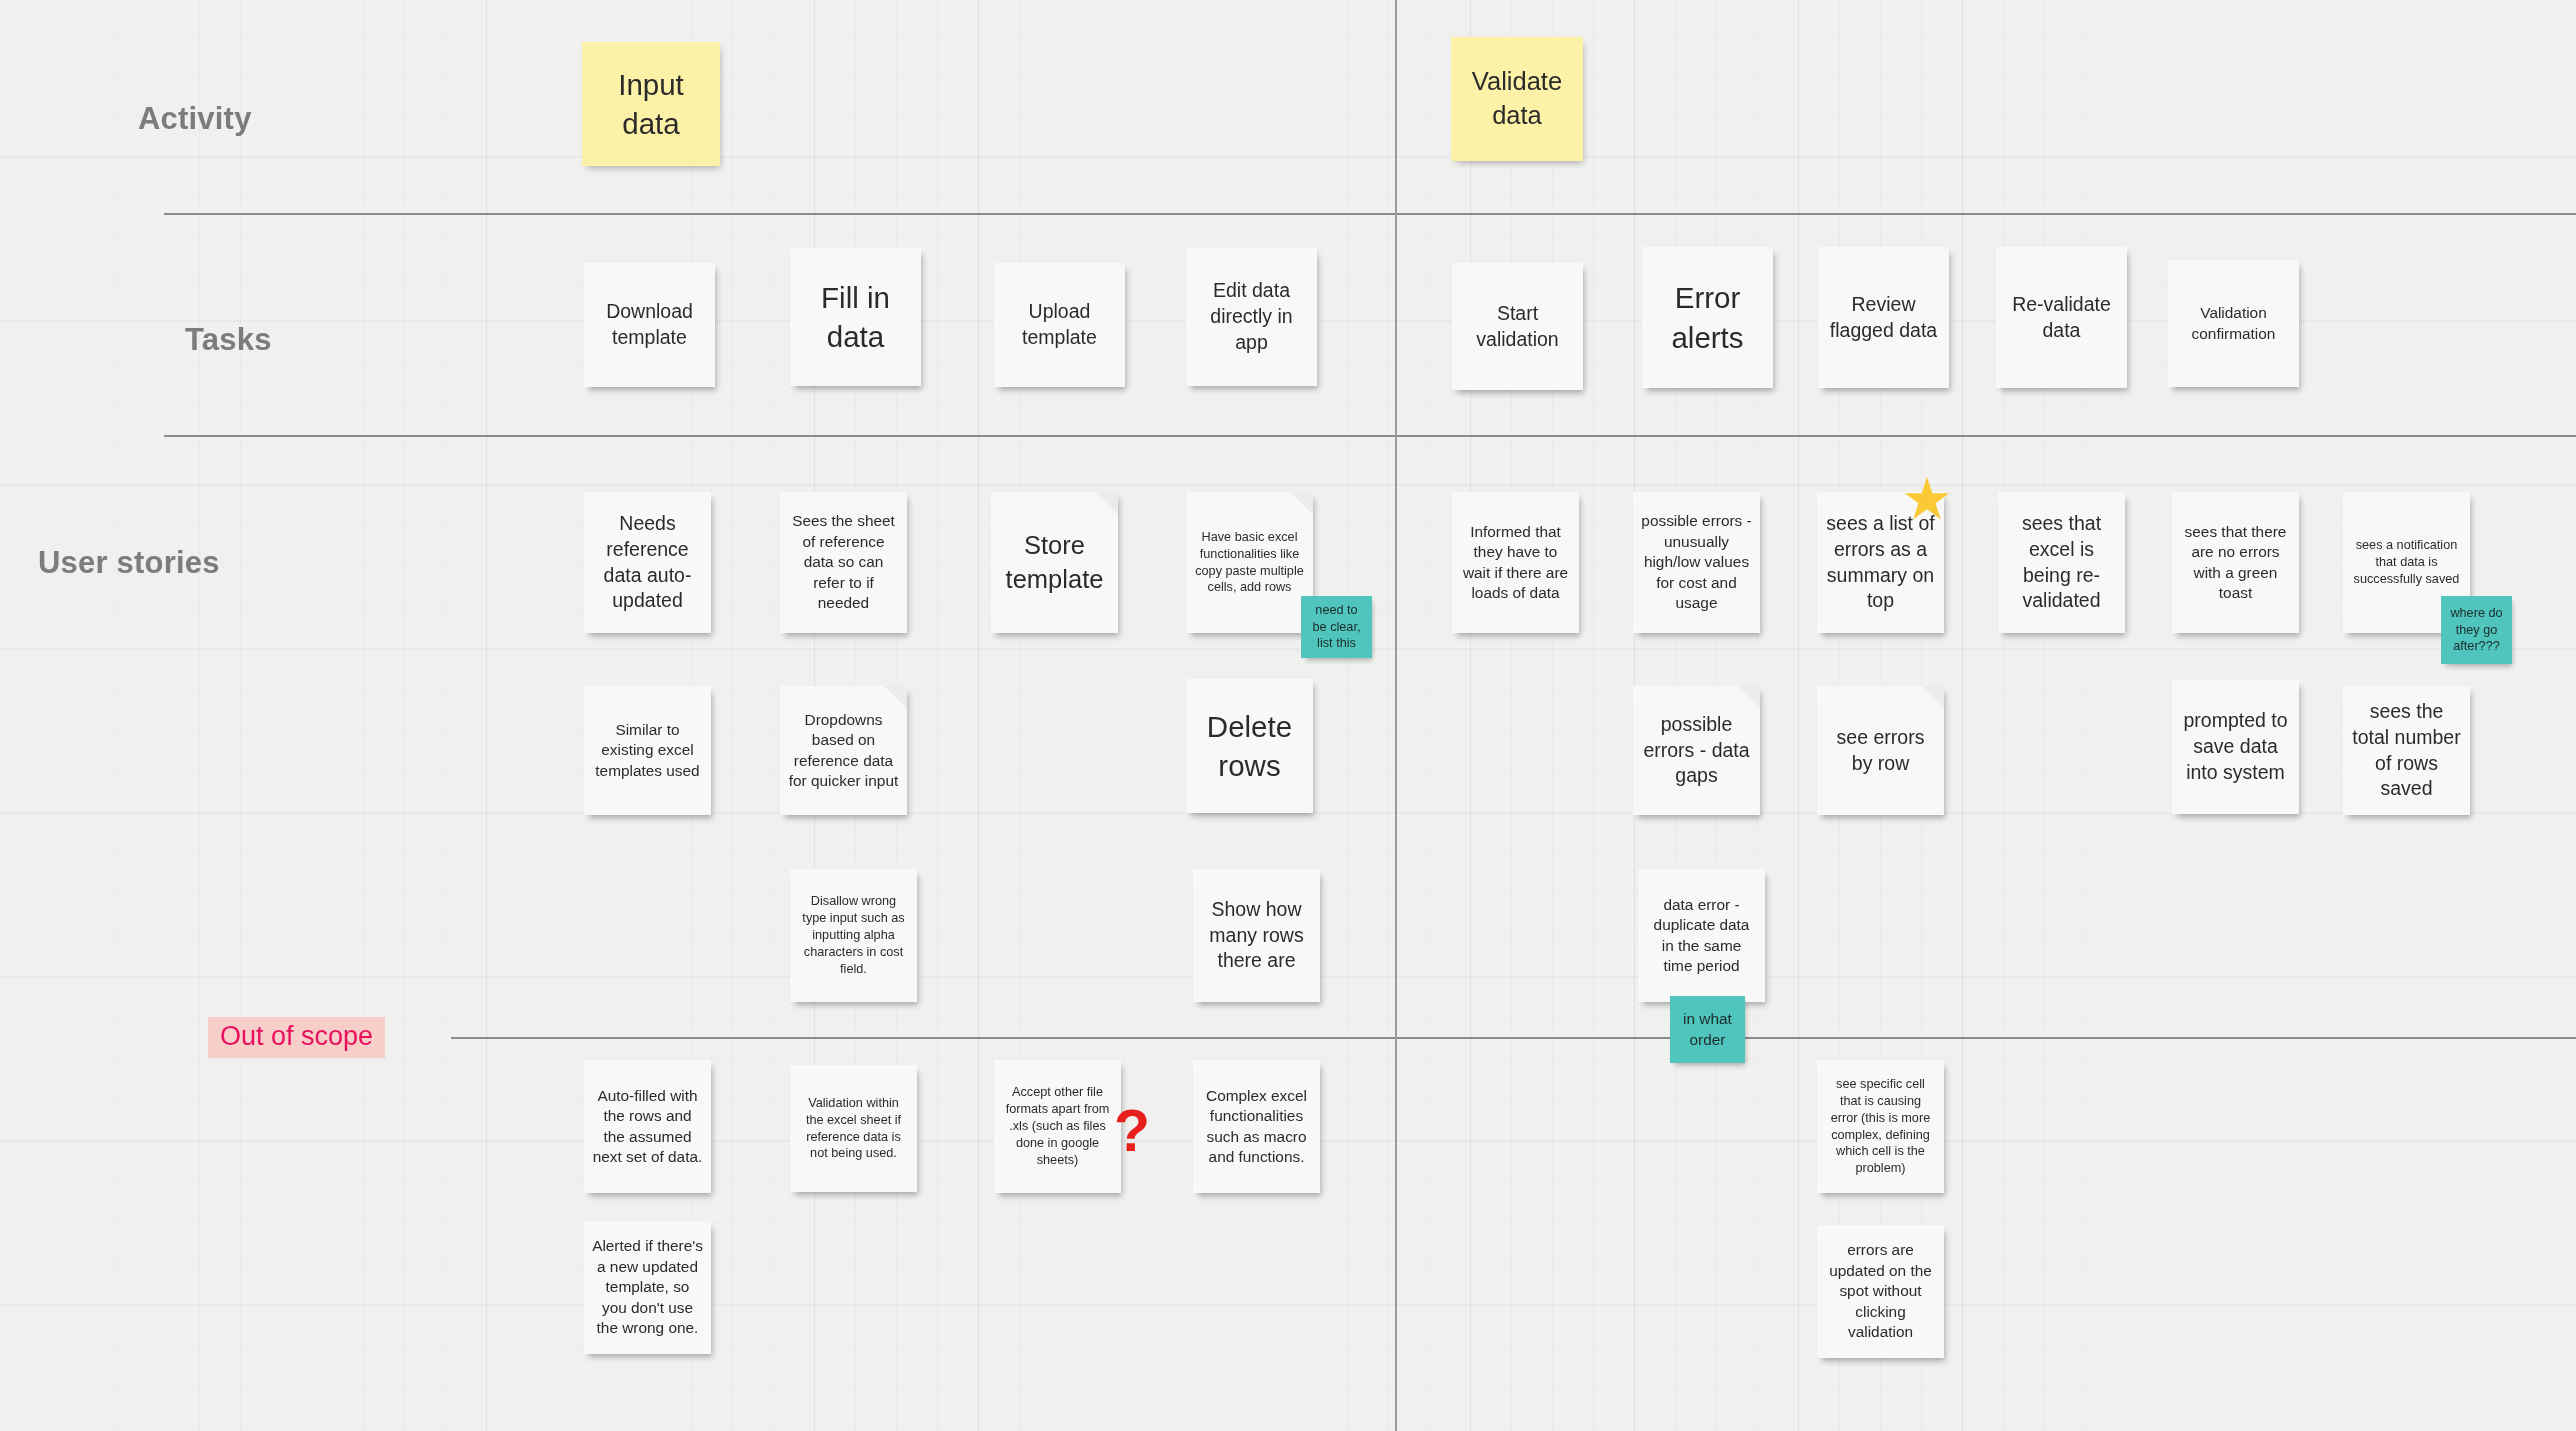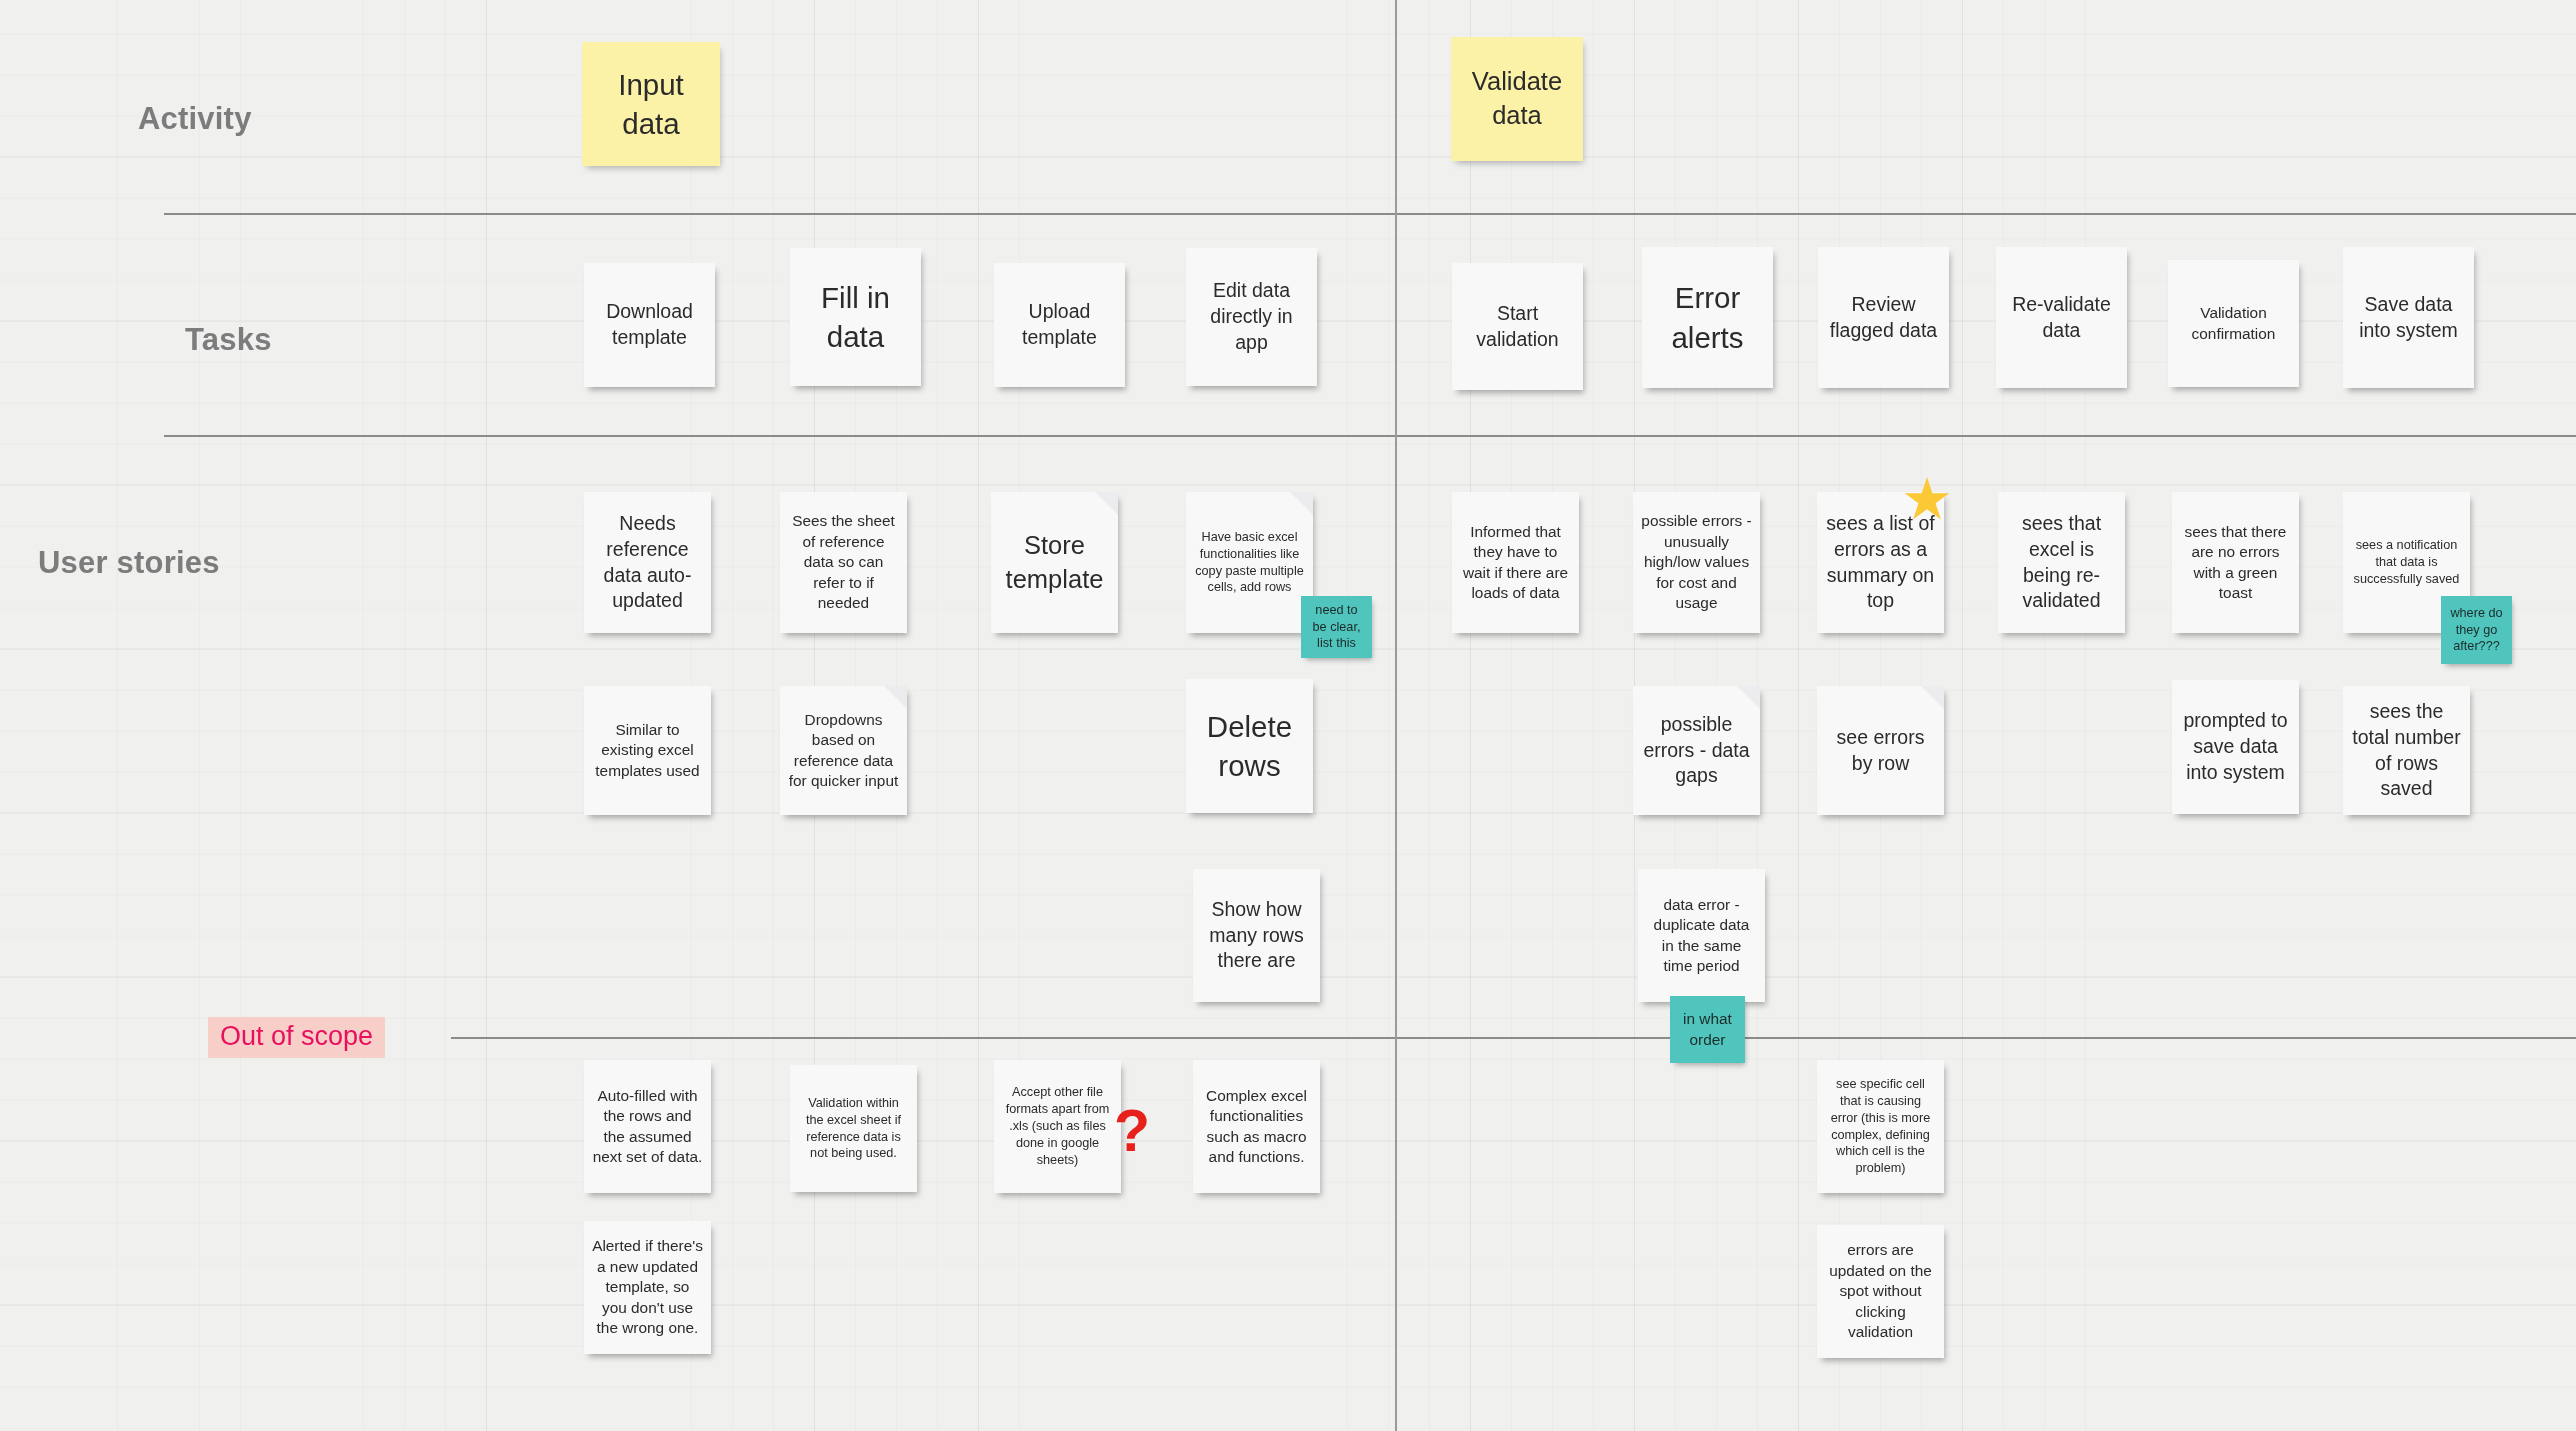--- a/index.html
+++ b/index.html
@@ -151,23 +151,20 @@
   </div>
   <div class="card fs-m" style="left:1818px; top:247px; width:131px; height:141px;">
     <span class="txt">Review flagged data</span>
   </div>
   <div class="card fs-m" style="left:1996px; top:247px; width:131px; height:141px;">
     <span class="txt">Re-validate data</span>
   </div>
   <div class="card fs-s" style="left:2168px; top:260px; width:131px; height:127px;">
     <span class="txt">Validation confirmation</span>
   </div>
-  <div class="card fs-m" style="left:2343px; top:247px; width:131px; height:141px;">
-    <span class="txt">Save data into system</span>
-  </div>
 
   <div class="card fs-m" style="left:584px; top:492px; width:127px; height:141px;">
     <span class="txt">Needs reference data auto-updated</span>
   </div>
   <div class="card fs-s" style="left:780px; top:492px; width:127px; height:141px;">
     <span class="txt">Sees the sheet of reference data so can refer to if needed</span>
   </div>
   <div class="card fs-l fold" style="left:991px; top:492px; width:127px; height:141px;">
     <span class="txt">Store template</span>
   </div>
@@ -217,20 +214,23 @@
   <div class="card fs-m fold" style="left:1817px; top:686px; width:127px; height:129px;">
     <span class="txt">see errors by row</span>
   </div>
   <div class="card fs-m" style="left:2172px; top:680px; width:127px; height:134px;">
     <span class="txt">prompted to save data into system</span>
   </div>
   <div class="card fs-m" style="left:2343px; top:686px; width:127px; height:129px;">
     <span class="txt">sees the total number of rows saved</span>
   </div>
 
+  <div class="card fs-xs" style="left:790px; top:869px; width:127px; height:133px;">
+    <span class="txt">Disallow wrong type input such as inputting alpha characters in cost field.</span>
+  </div>
   <div class="card fs-m" style="left:1193px; top:869px; width:127px; height:133px;">
     <span class="txt">Show how many rows there are</span>
   </div>
   <div class="card fs-s" style="left:1638px; top:869px; width:127px; height:133px;">
     <span class="txt">data error - duplicate data in the same time period</span>
   </div>
   <div class="card teal fs-s" style="left:1670px; top:996px; width:75px; height:67px;">
     <span class="txt">in what order</span>
   </div>
 

